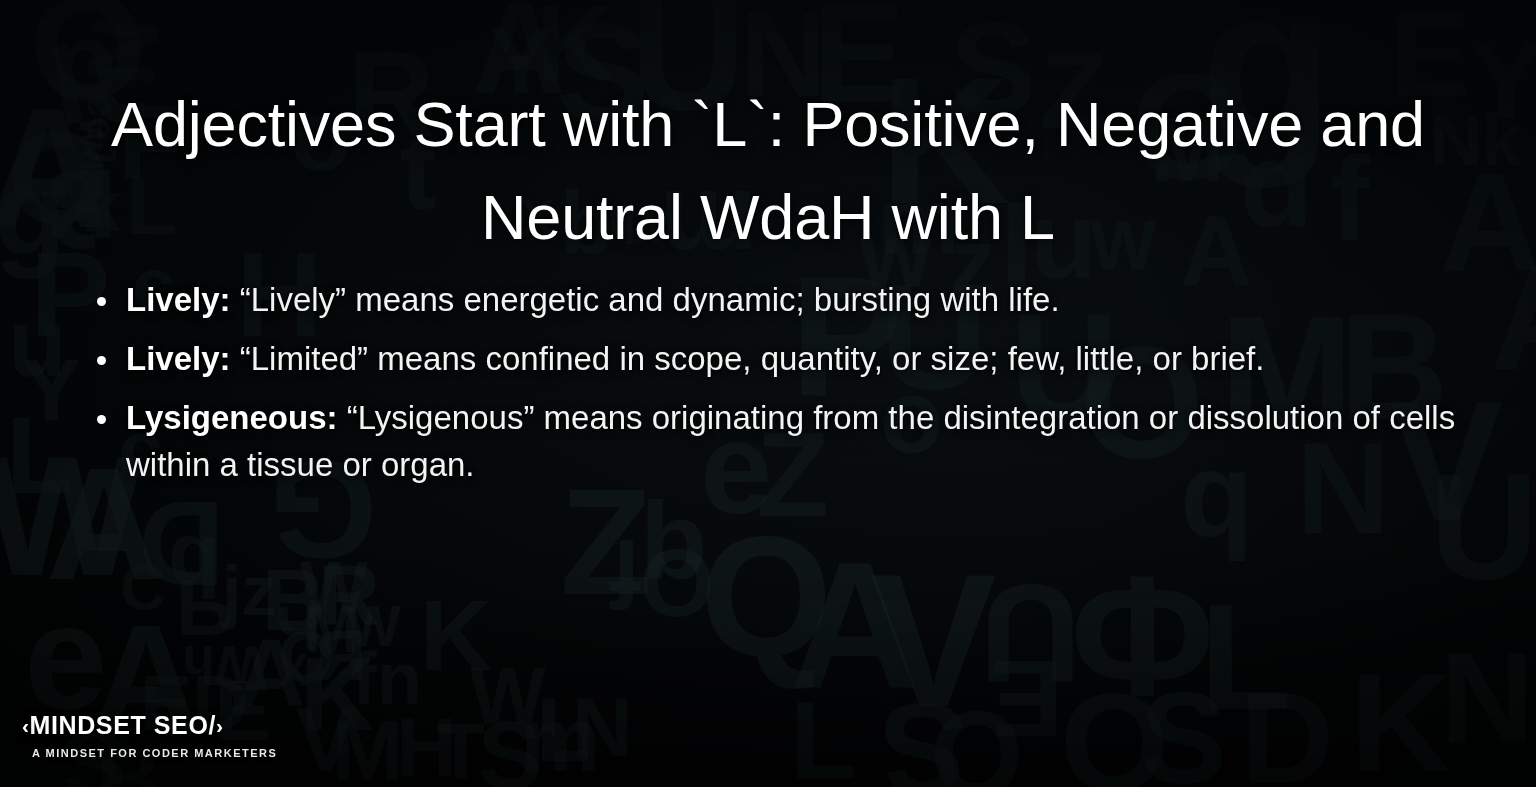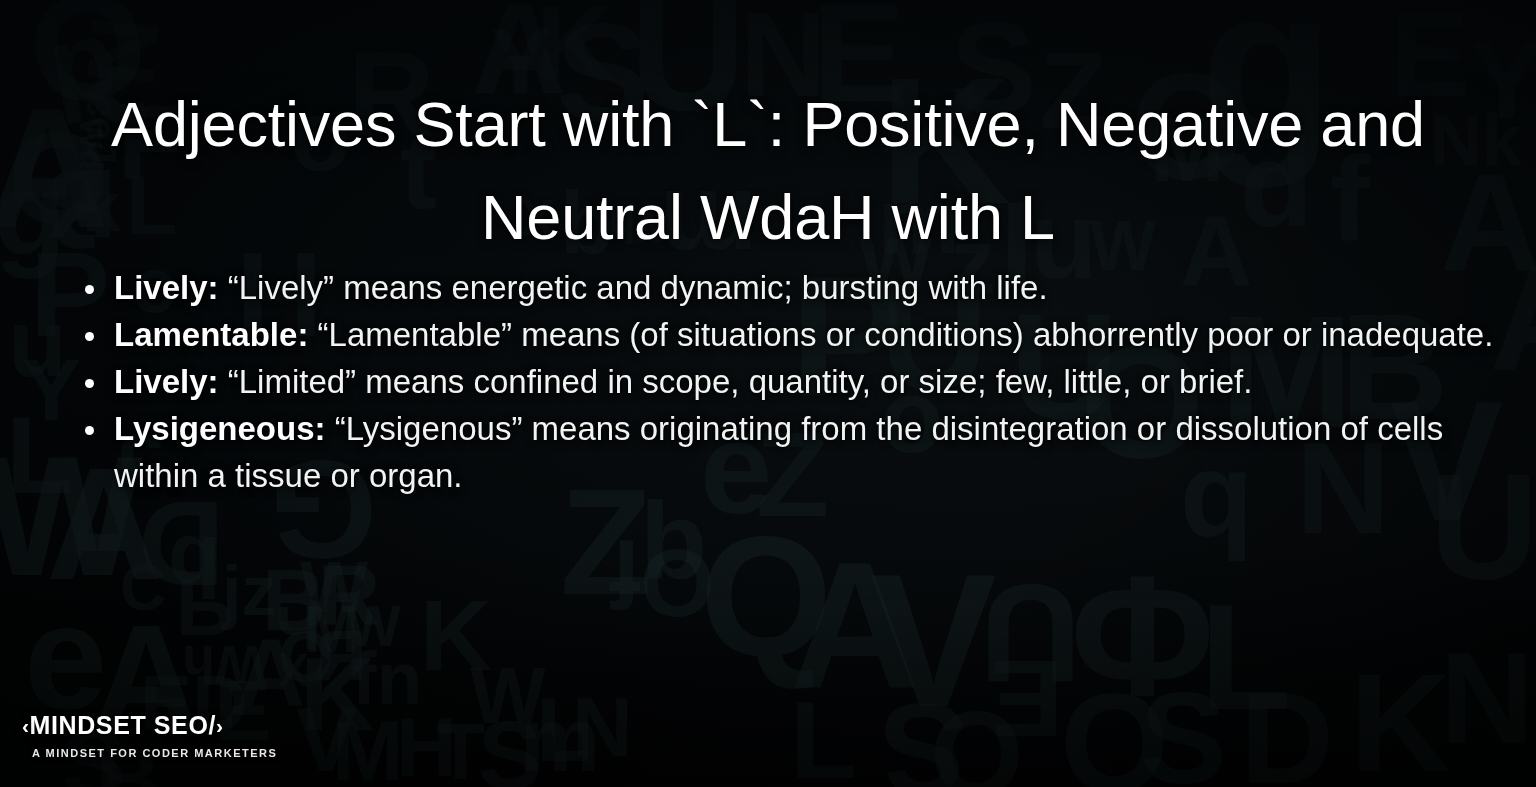--- a/index.html
+++ b/index.html
@@ -86,21 +86,21 @@
     padding: 0;
     list-style: none;
     font-size: 33px;
     line-height: 47px;
     color: #f2f4f4;
     text-shadow: 0 2px 9px rgba(0,0,0,0.9), 0 0 3px rgba(0,0,0,0.75);
   }
   #bullets li {
     position: relative;
     padding-left: 38px;
-    margin: 0;
+    margin: 12px;
   }
   #bullets li::before {
     content: "";
     position: absolute;
     left: 9px;
     top: 21px;
     width: 9px;
     height: 9px;
     border-radius: 50%;
     background: #ffffff;
@@ -281,21 +281,20 @@
 
   <div id="content">
 
     <h1 id="title">
       <span>Adjectives Start with `L`: Positive, Negative and</span><br>
       <span>Neutral WdaH with L</span>
     </h1>
 
     <ul id="bullets">
         <li><span class="term">Lively:</span> <span class="def">“Lively” means energetic and dynamic; bursting with life.</span></li>
-        <li><span class="term">Lamentable:</span> <span class="def">“Lamentable” means (of situations or conditions) abhorrently poor or inadequate.</span></li>
         <li><span class="term">Lively:</span> <span class="def">“Limited” means confined in scope, quantity, or size; few, little, or brief.</span></li>
         <li><span class="term">Lysigeneous:</span> <span class="def">“Lysigenous” means originating from the disintegration or dissolution of cells within a tissue or organ.</span></li>
       </ul>
 
     <div id="logo">
       <span id="logo-wordmark"><span class="chev">‹</span><span>MINDSET SEO/</span><span class="chev">›</span></span>
       <span id="logo-tagline">A MINDSET FOR CODER MARKETERS</span>
     </div>
 
   </div>

